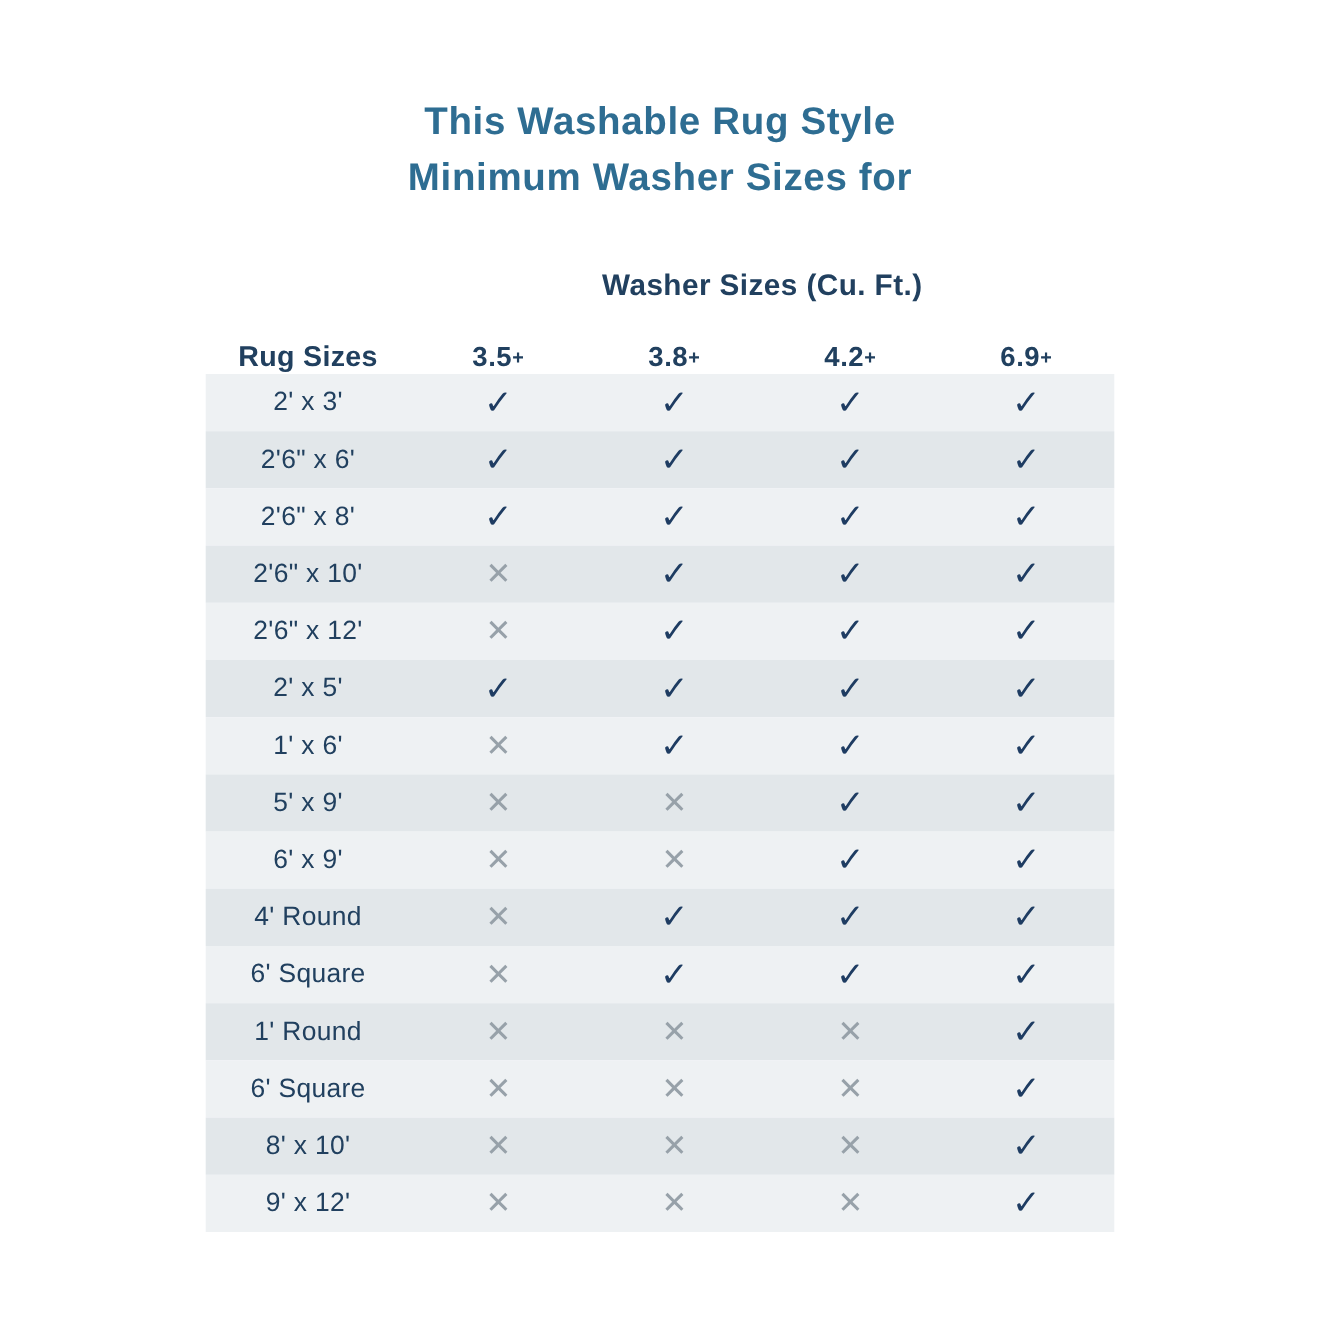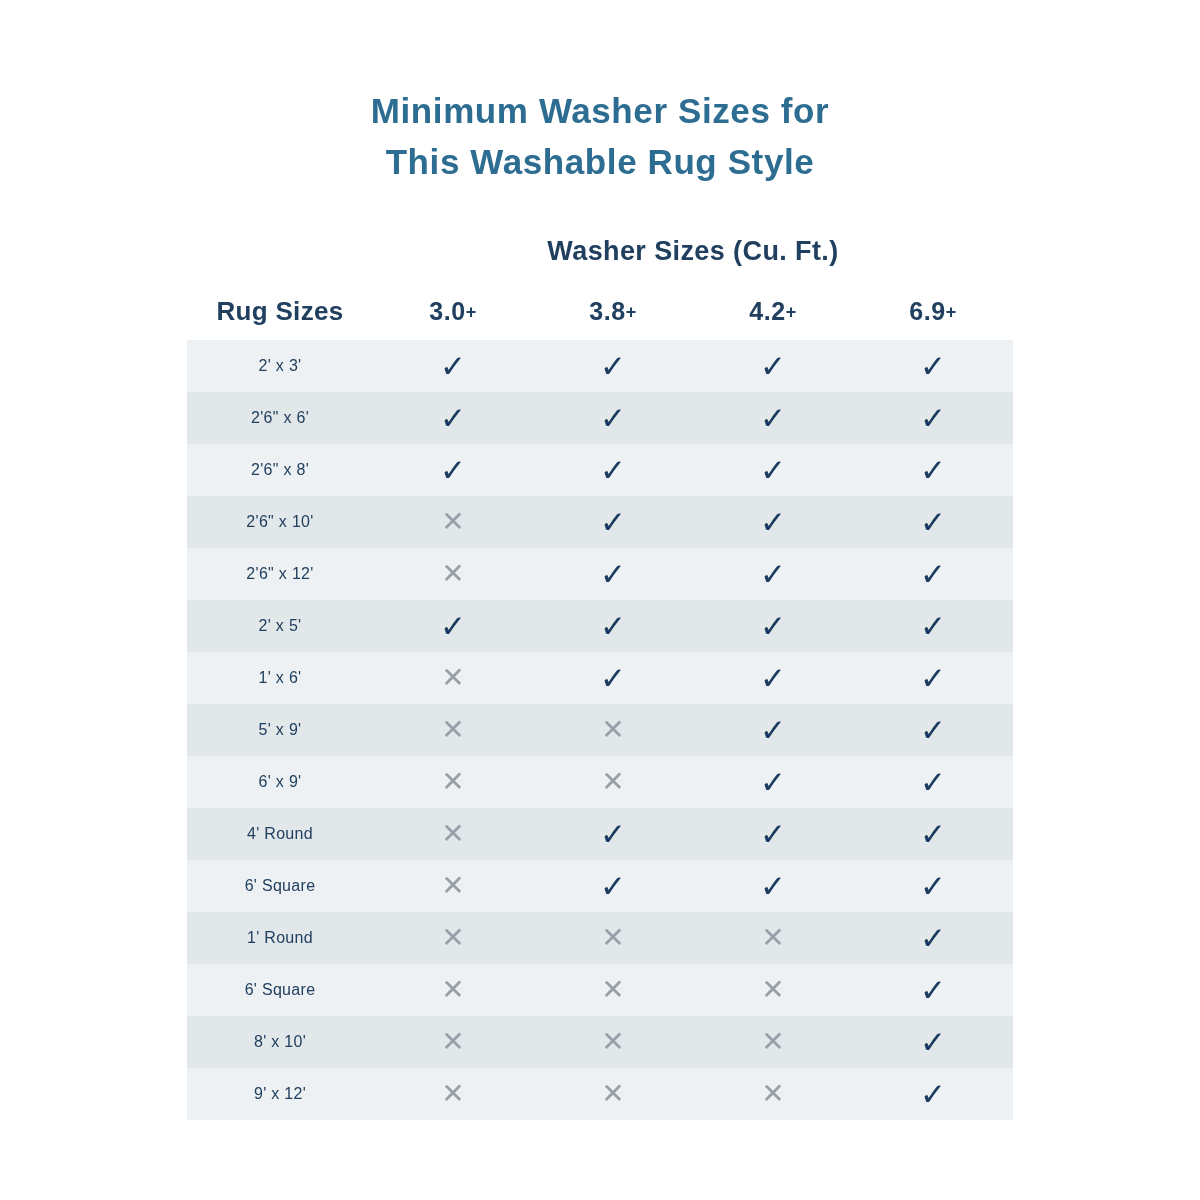--- a/index.html
+++ b/index.html
@@ -29,49 +29,50 @@
     font-weight: 600;
     letter-spacing: 0.6px;
   }
   .table-wrap {
     width: 826px;
     margin: 48px auto 0 auto;
   }
   .group-header-row {
     display: flex;
     height: 48px;
+    align-items: center;
   }
   .group-header {
     margin-left: 186px;
     width: 640px;
     text-align: center;
     font-weight: bold;
     font-size: 27px;
     color: var(--text, #21405f);
     letter-spacing: 0.4px;
   }
   .header-row {
     display: flex;
     height: 56px;
-    align-items: center;
+    align-items: flex-end;
   }
   .row {
     display: flex;
     height: 52px;
     align-items: center;
   }
   .row.light { background: var(--row-light, #eef1f3); }
   .row.dark  { background: var(--row-dark, #e2e7ea); }
   .cell {
     box-sizing: border-box;
     text-align: center;
   }
   .label-cell {
     width: 186px;
-    font-size: 16px;
+    font-size: 24px;
     color: var(--text, #21405f);
     letter-spacing: 0.3px;
   }
   .header-row .label-cell {
     font-weight: bold;
     font-size: 26px;
   }
   .data-cell {
     width: 160px;
   }
@@ -97,34 +98,34 @@
     font-size: 28px;
     color: var(--cross, #97a1a9);
   }
 </style>
 </head>
 <body>
 
 <div class="page">
 
   <div class="title">
+    <div>This Washable Rug Style</div>
     <div>Minimum Washer Sizes for</div>
-    <div>This Washable Rug Style</div>
   </div>
 
   <div class="table-wrap">
 
     <div class="group-header-row">
       <div class="group-header">Washer Sizes (Cu. Ft.)</div>
     </div>
 
     <div class="header-row" id="header-row">
       <div class="cell label-cell">Rug Sizes</div>
 
-    <div class="cell data-cell"><span>3.0</span><span class="plus">+</span></div>
+    <div class="cell data-cell"><span>3.5</span><span class="plus">+</span></div>
         <div class="cell data-cell"><span>3.8</span><span class="plus">+</span></div>
         <div class="cell data-cell"><span>4.2</span><span class="plus">+</span></div>
         <div class="cell data-cell"><span>6.9</span><span class="plus">+</span></div>
       </div>
 
     <div id="rows">
 
     <div class="row light">
           <div class="cell label-cell">2' x 3'</div>
           <div class="cell data-cell check">✓</div>

